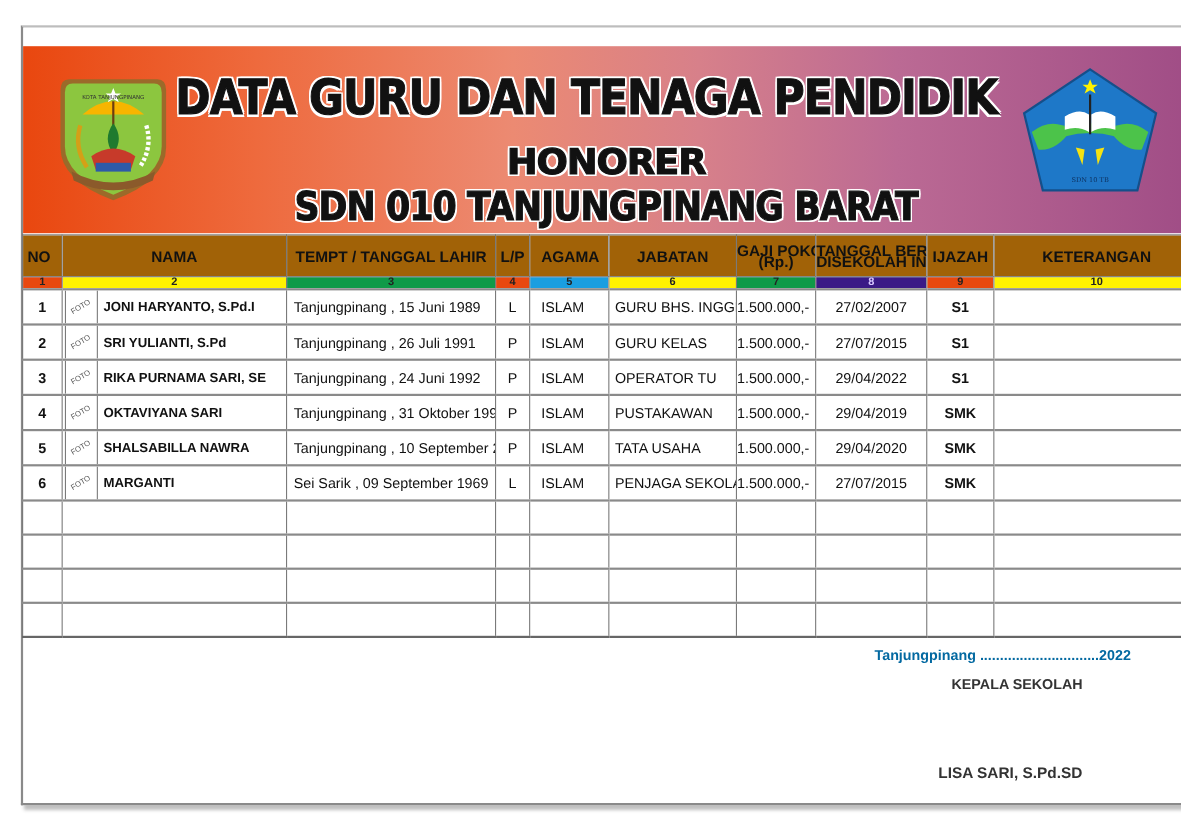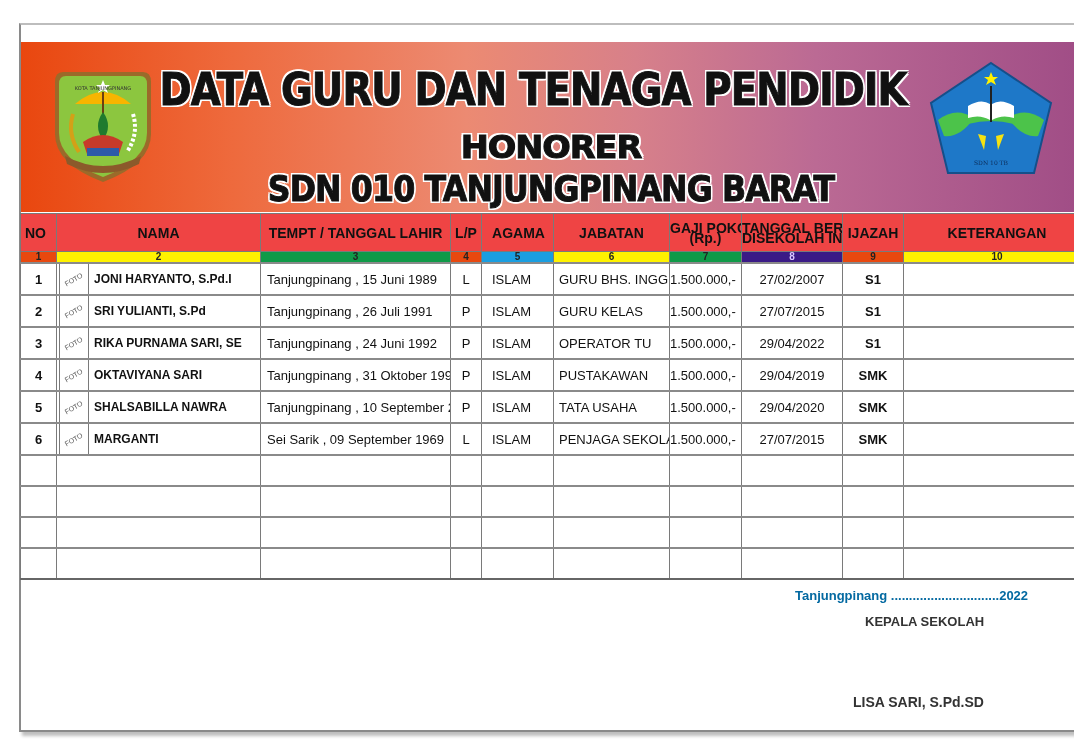--- a/index.html
+++ b/index.html
@@ -36,21 +36,21 @@
   .t3 { top:126px; font-size:36px; left:0; transform:scaleX(0.88); }
 
   table.grid {
     position:absolute; left:20px; top:213px; border-collapse:collapse; table-layout:fixed;
     width:1070px;
   }
   table.grid td, table.grid th {
     border:1px solid #7a7a7a; padding:0; overflow:hidden; white-space:nowrap;
   }
   table.grid th {
-    height:37px; font-size:14px; font-weight:bold; color:#111; text-align:center; background:#ef4444;
+    height:37px; font-size:14px; font-weight:bold; color:#111; text-align:center; background:#a16207;
   }
   th.small { font-size:9px; line-height:10px; }
   tr.nums td {
     height:10px; font-size:10px; line-height:10px; font-weight:bold; text-align:center; color:#222;
   }
   tr.data td {
     height:30px; font-size:13px; color:#111; border-top:2px solid #8a8a8a;
   }
   tr.empty td { height:29px; border-top:2px solid #8a8a8a; }
   tr.last td { border-bottom:2px solid #666; }

